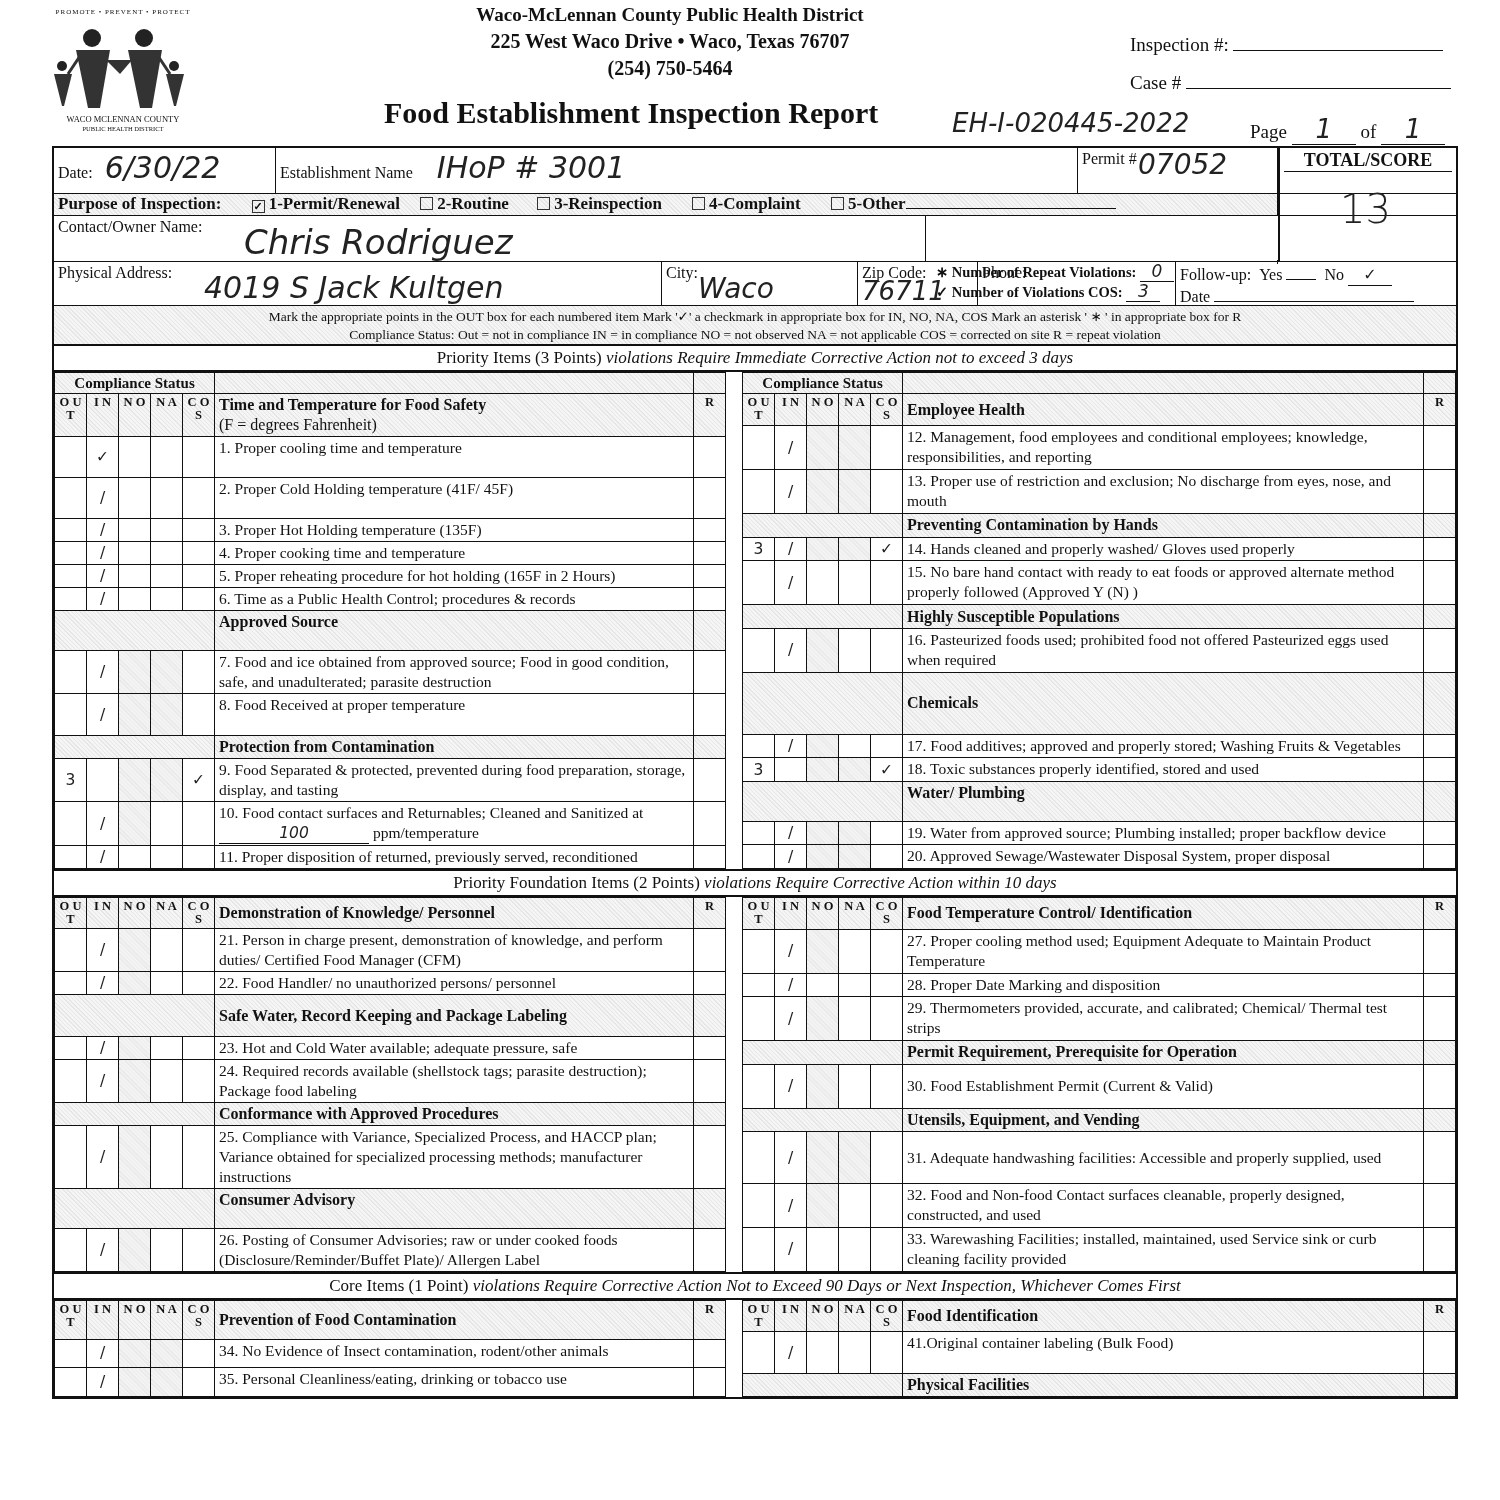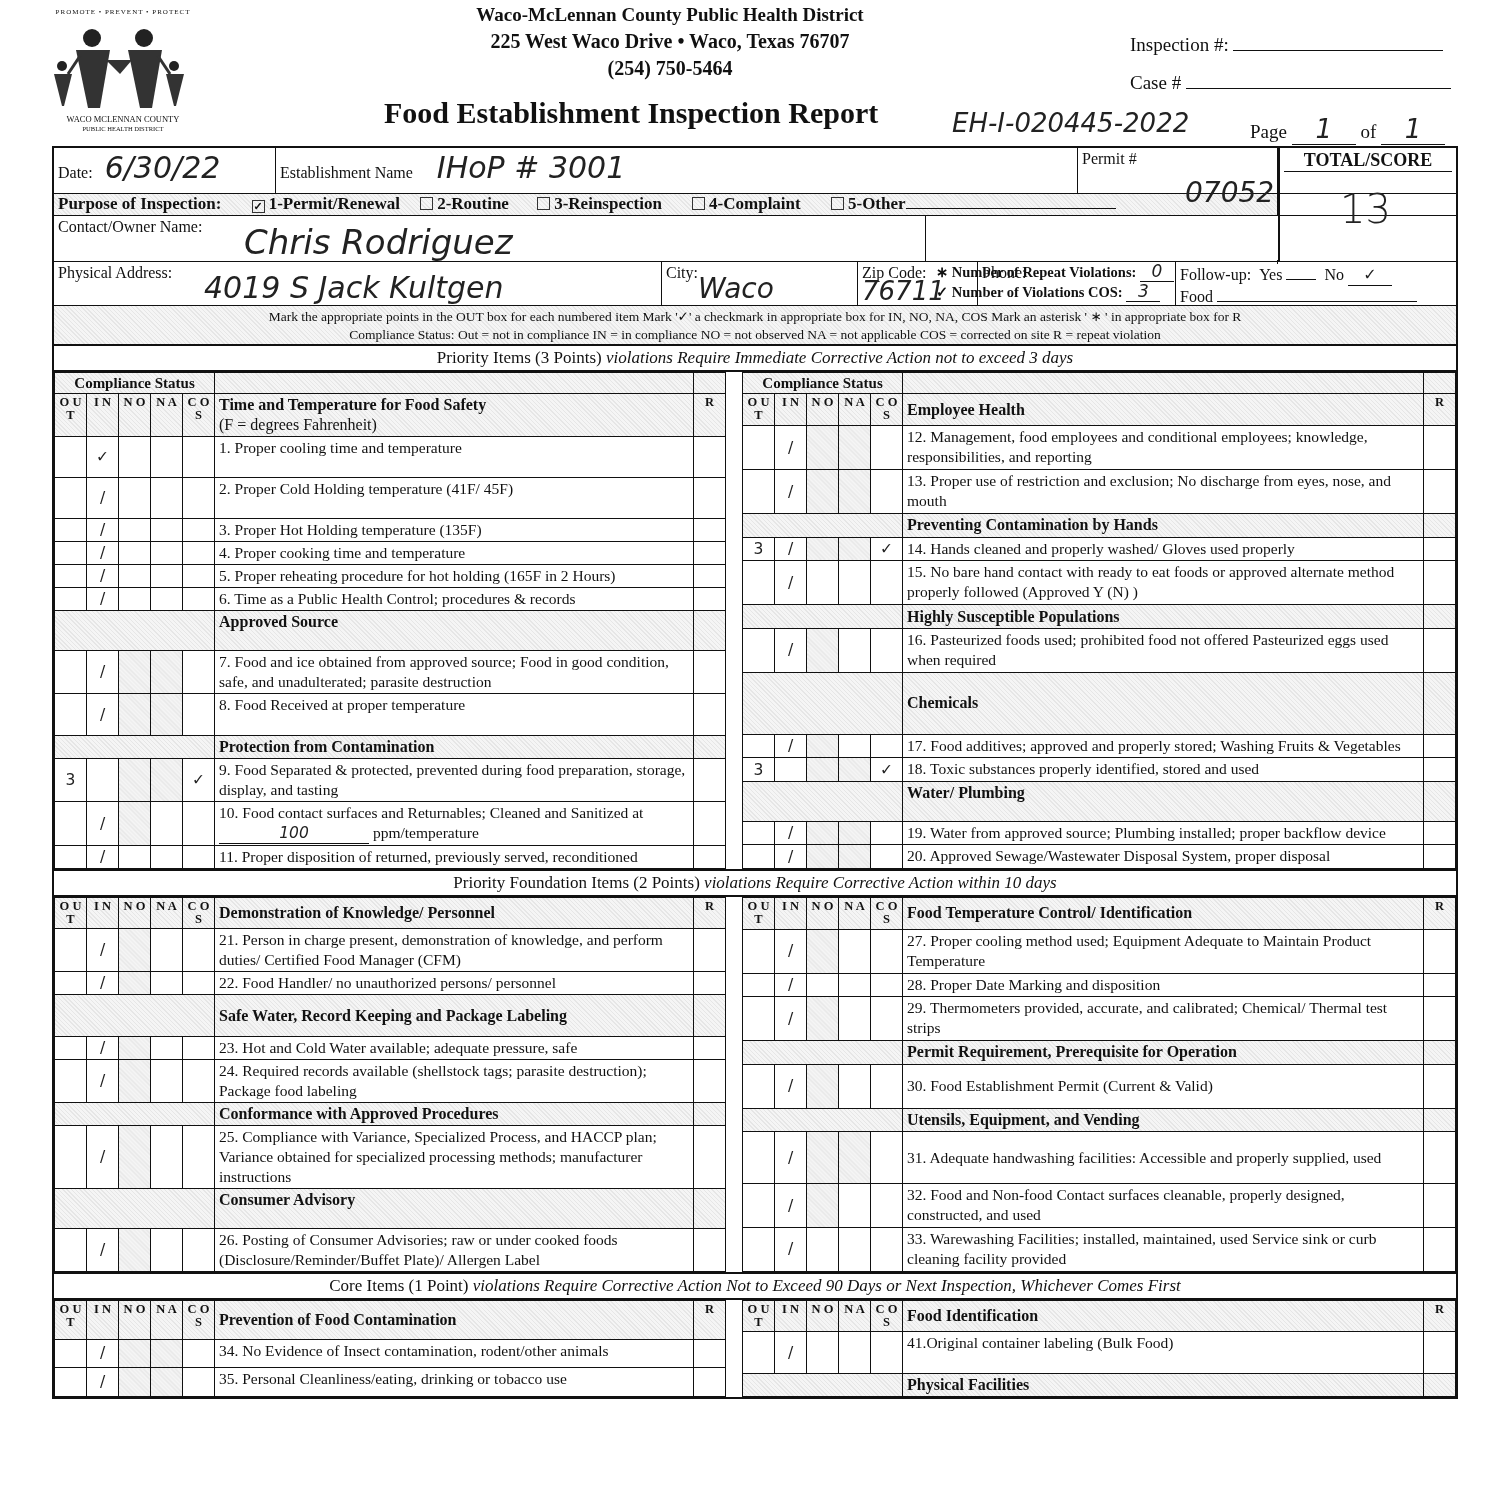--- a/index.html
+++ b/index.html
@@ -85,21 +85,21 @@
     <div class="cell" style="width:222px;">
       <span>Date:</span>
       <span class="hand" style="font-size:30px;margin-left:8px;">6/30/22</span>
     </div>
     <div class="cell" style="width:802px;">
       <span>Establishment Name</span>
       <span class="hand" style="font-size:30px;margin-left:20px;">IHoP  # 3001</span>
     </div>
     <div class="cell" style="width:200px;">
       <div>Permit #</div>
-      <div class="hand" style="font-size:28px;position:absolute;left:60px;top:28px;margin-left:47px;">07052</div>
+      <div class="hand" style="font-size:28px;position:absolute;left:60px;top:0;">07052</div>
     </div>
     <div class="cell" style="width:178px;padding:0;border-left:2px solid #111;">
       <div style="text-align:center;font-weight:bold;font-size:18px;border-bottom:1.5px solid #111;margin:2px 4px;">TOTAL/SCORE</div>
     </div>
   </div>
 
   <div class="row shade" style="height:22px;">
     <div class="cell" style="width:1224px;font-weight:bold;font-size:17px;padding-top:0;">
       <span>Purpose of Inspection:</span>
       <span style="margin-left:26px;"><span class="cb">✓</span><span>1-Permit/Renewal</span></span>
@@ -137,21 +137,21 @@
     <div class="cell" style="width:120px;">
       <div>Zip Code:</div>
       <div class="hand" style="position:absolute;left:4px;top:14px;font-size:26px;">76711</div>
     </div>
     <div class="cell" style="width:198px;">
       <span>Phone:</span>
       <span></span>
     </div>
     <div class="cell" style="width:280px;line-height:21px;">
       <div><span>Follow-up:</span>&nbsp;&nbsp;<span>Yes</span> <span class="uline" style="width:30px;"></span> &nbsp;<span>No</span> <span class="uline hand" style="width:44px;text-align:center;">✓</span></div>
-      <div><span>Food</span> <span class="uline" style="width:200px;"></span></div>
+      <div><span>Date</span> <span class="uline" style="width:200px;"></span></div>
     </div>
   </div>
 
   <div class="row shade" style="height:40px;border-bottom:2.5px solid #111;">
     <div style="width:100%;font-size:13.5px;text-align:center;line-height:18px;padding-top:2px;">
       <div>Mark  the appropriate points in the OUT box for each numbered item          Mark '✓' a checkmark in appropriate box for IN, NO, NA, COS     Mark an  asterisk ' ∗ ' in appropriate box for  R</div>
       <div>Compliance Status:   Out = not in compliance   IN = in compliance   NO = not observed   NA = not applicable   COS = corrected on site   R = repeat violation</div>
     </div>
   </div>
 

